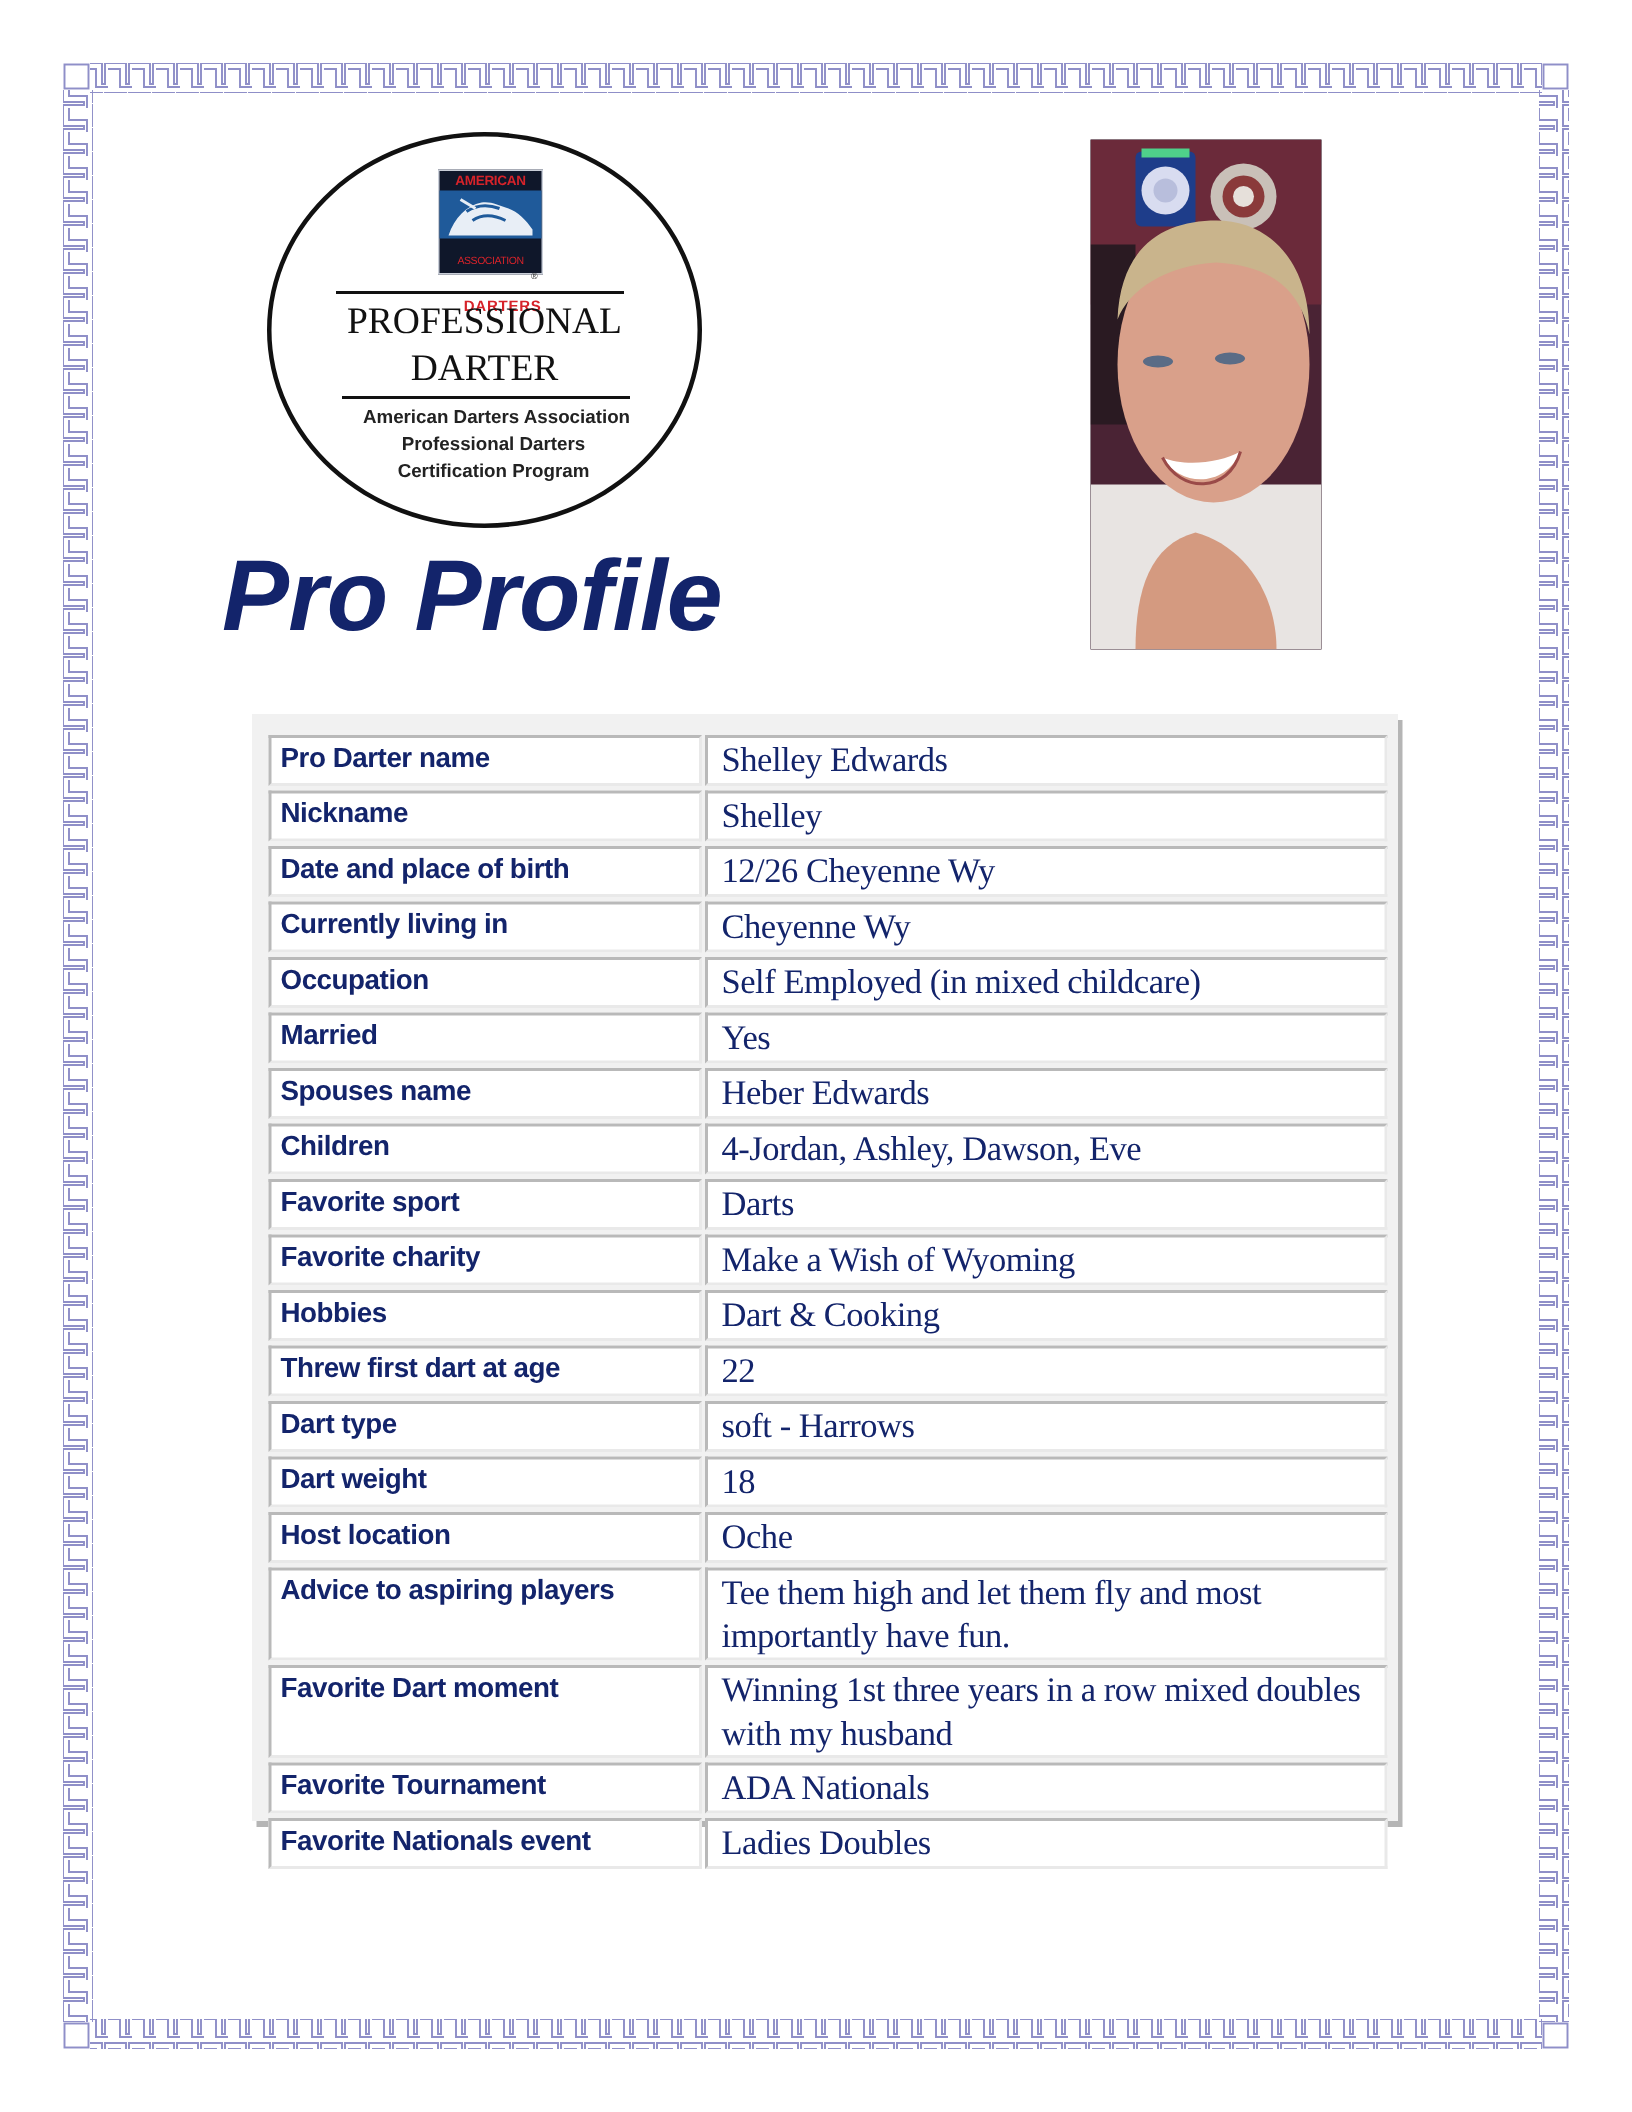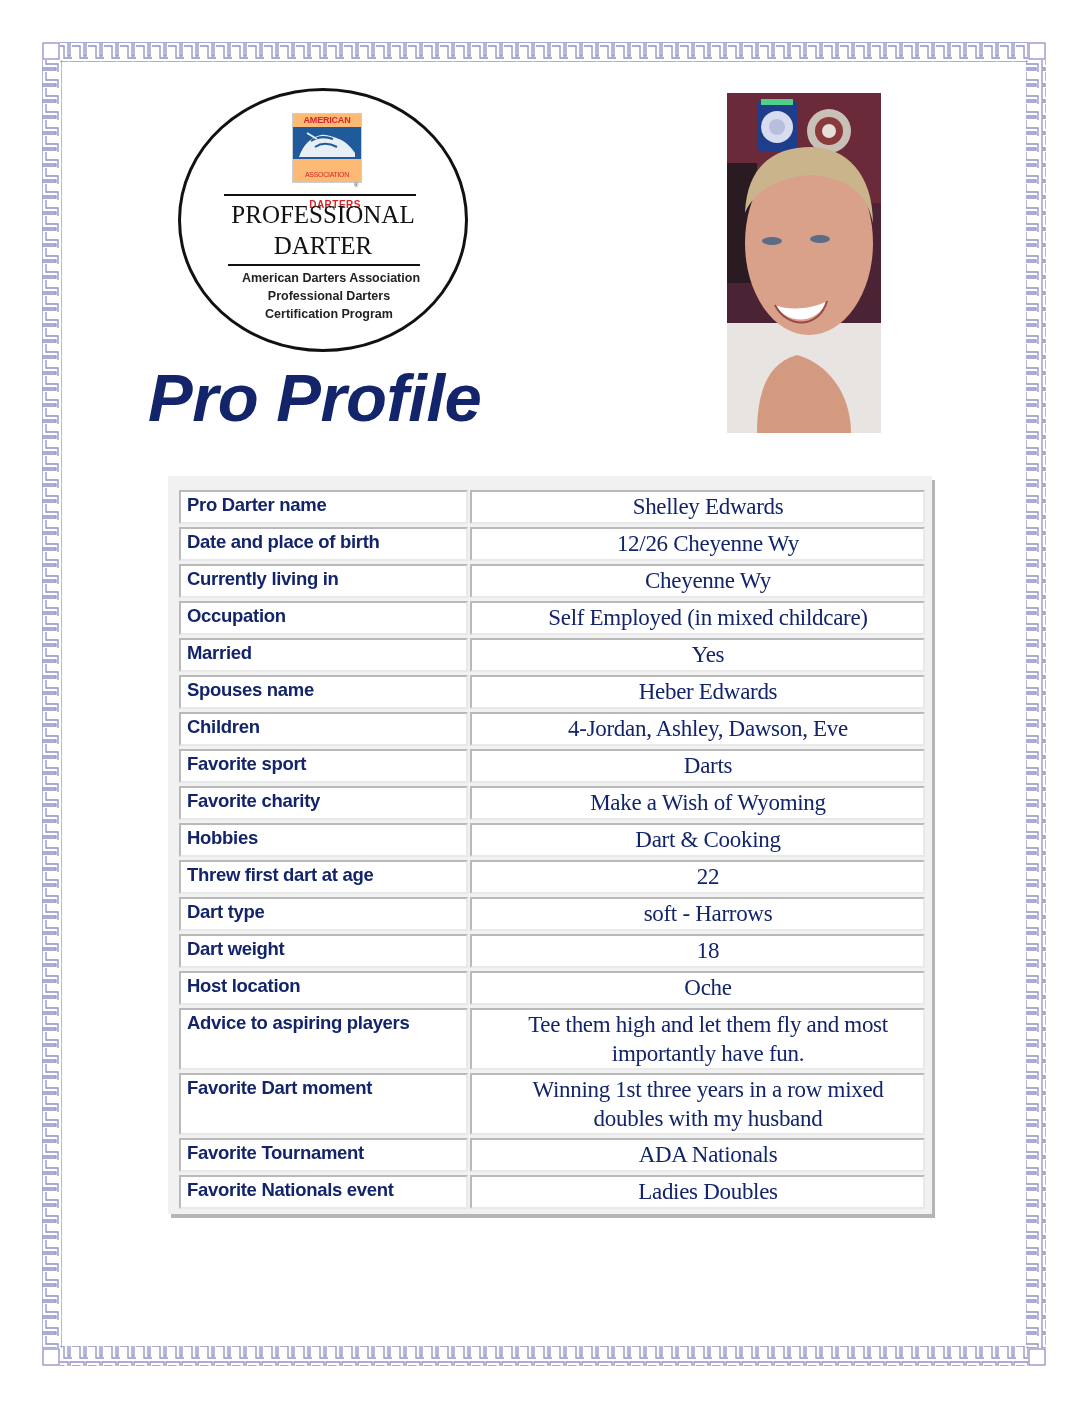--- a/index.html
+++ b/index.html
@@ -4,21 +4,21 @@
 <style>
   html, body { margin: 0; padding: 0; background: #ffffff; }
   body { width: 1088px; height: 1408px; position: relative; overflow: hidden; font-family: "Liberation Sans", sans-serif; }
 
   
   .border-frame { position: absolute; left: 40px; top: 40px; width: 1008px; height: 1328px; }
   .border-frame svg { position: absolute; left: 0; top: 0; }
 
   
   .logo { position: absolute; left: 178px; top: 88px; width: 290px; height: 264px; border: 3px solid #111; border-radius: 50%; box-sizing: border-box; background: #fff; }
-  .ada-mark { position: absolute; left: 111px; top: 22px; width: 68px; height: 68px; background: #fdba74; border: 1px solid #c9ced8; }
+  .ada-mark { position: absolute; left: 111px; top: 22px; width: 68px; height: 68px; background: #0f172a; border: 1px solid #c9ced8; }
   .ada-mark .top { position: absolute; left: 0; top: 0; width: 100%; height: 12px; color: #d6232a; font: bold 9px "Liberation Sans", sans-serif; text-align: center; line-height: 12px; letter-spacing: -0.2px; }
   .ada-mark .mid { position: absolute; left: 0; top: 13px; width: 100%; height: 32px; background: #1f5a9a; }
   .ada-mark .mid svg { position: absolute; left: 0; top: 0; }
   .ada-mark .b1 { position: absolute; left: 0; top: 45px; width: 100%; color: #d6232a; font: bold 10px "Liberation Sans", sans-serif; text-align: right; line-height: 11px; letter-spacing: 0.5px; margin-top: 40px; }
   .ada-mark .b2 { position: absolute; left: 0; top: 56px; width: 100%; color: #d6232a; font: 7px "Liberation Sans", sans-serif; text-align: center; line-height: 9px; letter-spacing: -0.3px; }
   .ada-reg { position: absolute; left: 173px; top: 91px; font-size: 6px; color: #333; }
   .logo-rule { position: absolute; height: 2px; background: #111; }
   .logo-rule.r1 { left: 43px; width: 192px; top: 103px; }
   .logo-rule.r2 { left: 47px; width: 192px; top: 173px; }
   .logo-title { position: absolute; left: 0; width: 100%; text-align: center; font-family: "Liberation Serif", serif; font-size: 25px; color: #111; line-height: 30px; }
@@ -34,21 +34,21 @@
 
   
   .photo { position: absolute; left: 727px; top: 93px; width: 154px; height: 340px; overflow: hidden; background: #3a2230; }
   .photo svg { display: block; }
 
   
   .table-wrap { position: absolute; left: 168px; top: 476px; width: 764px; height: 738px; background: #f1f1f1; box-shadow: 3px 4px 0 #b5b5b5; }
   table.profile { position: absolute; left: 9px; top: 11px; border-collapse: separate; border-spacing: 2px 3px; width: 750px; }
   table.profile td { border: 2px solid #b9b9b9; border-right-color: #e9e9e9; border-bottom-color: #e9e9e9; background: #fff; vertical-align: top; padding: 0 6px; color: #13246b; }
   table.profile td.label { width: 273px; font: bold 18.5px "Liberation Sans", sans-serif; letter-spacing: -0.3px; padding-top: 2px; }
-  table.profile td.value { font: 23px "Liberation Serif", serif; padding-left: 27px; line-height: 29px; letter-spacing: -0.3px; text-align: center; }
+  table.profile td.value { font: 23px "Liberation Serif", serif; padding-left: 9px; line-height: 29px; letter-spacing: -0.3px; }
   table.profile tr.single td { height: 28px; }
   table.profile tr.double td { height: 56px; }
 </style>
 </head>
 <body>
 
 <div class="border-frame">
   <svg width="1008" height="1328" viewBox="0 0 1008 1328" xmlns="http://www.w3.org/2000/svg">
     <defs>
       <pattern id="keyH" x="0" y="0" width="16" height="20" patternUnits="userSpaceOnUse">
@@ -121,20 +121,24 @@
 </div>
 
 <div class="table-wrap">
   <table class="profile">
     <tbody>
       <tr class="single">
         <td class="label">Pro Darter name</td>
         <td class="value">Shelley Edwards</td>
       </tr>
       <tr class="single">
+        <td class="label">Nickname</td>
+        <td class="value">Shelley</td>
+      </tr>
+      <tr class="single">
         <td class="label">Date and place of birth</td>
         <td class="value">12/26 Cheyenne Wy</td>
       </tr>
       <tr class="single">
         <td class="label">Currently living in</td>
         <td class="value">Cheyenne Wy</td>
       </tr>
       <tr class="single">
         <td class="label">Occupation</td>
         <td class="value">Self Employed  (in mixed childcare)</td>

